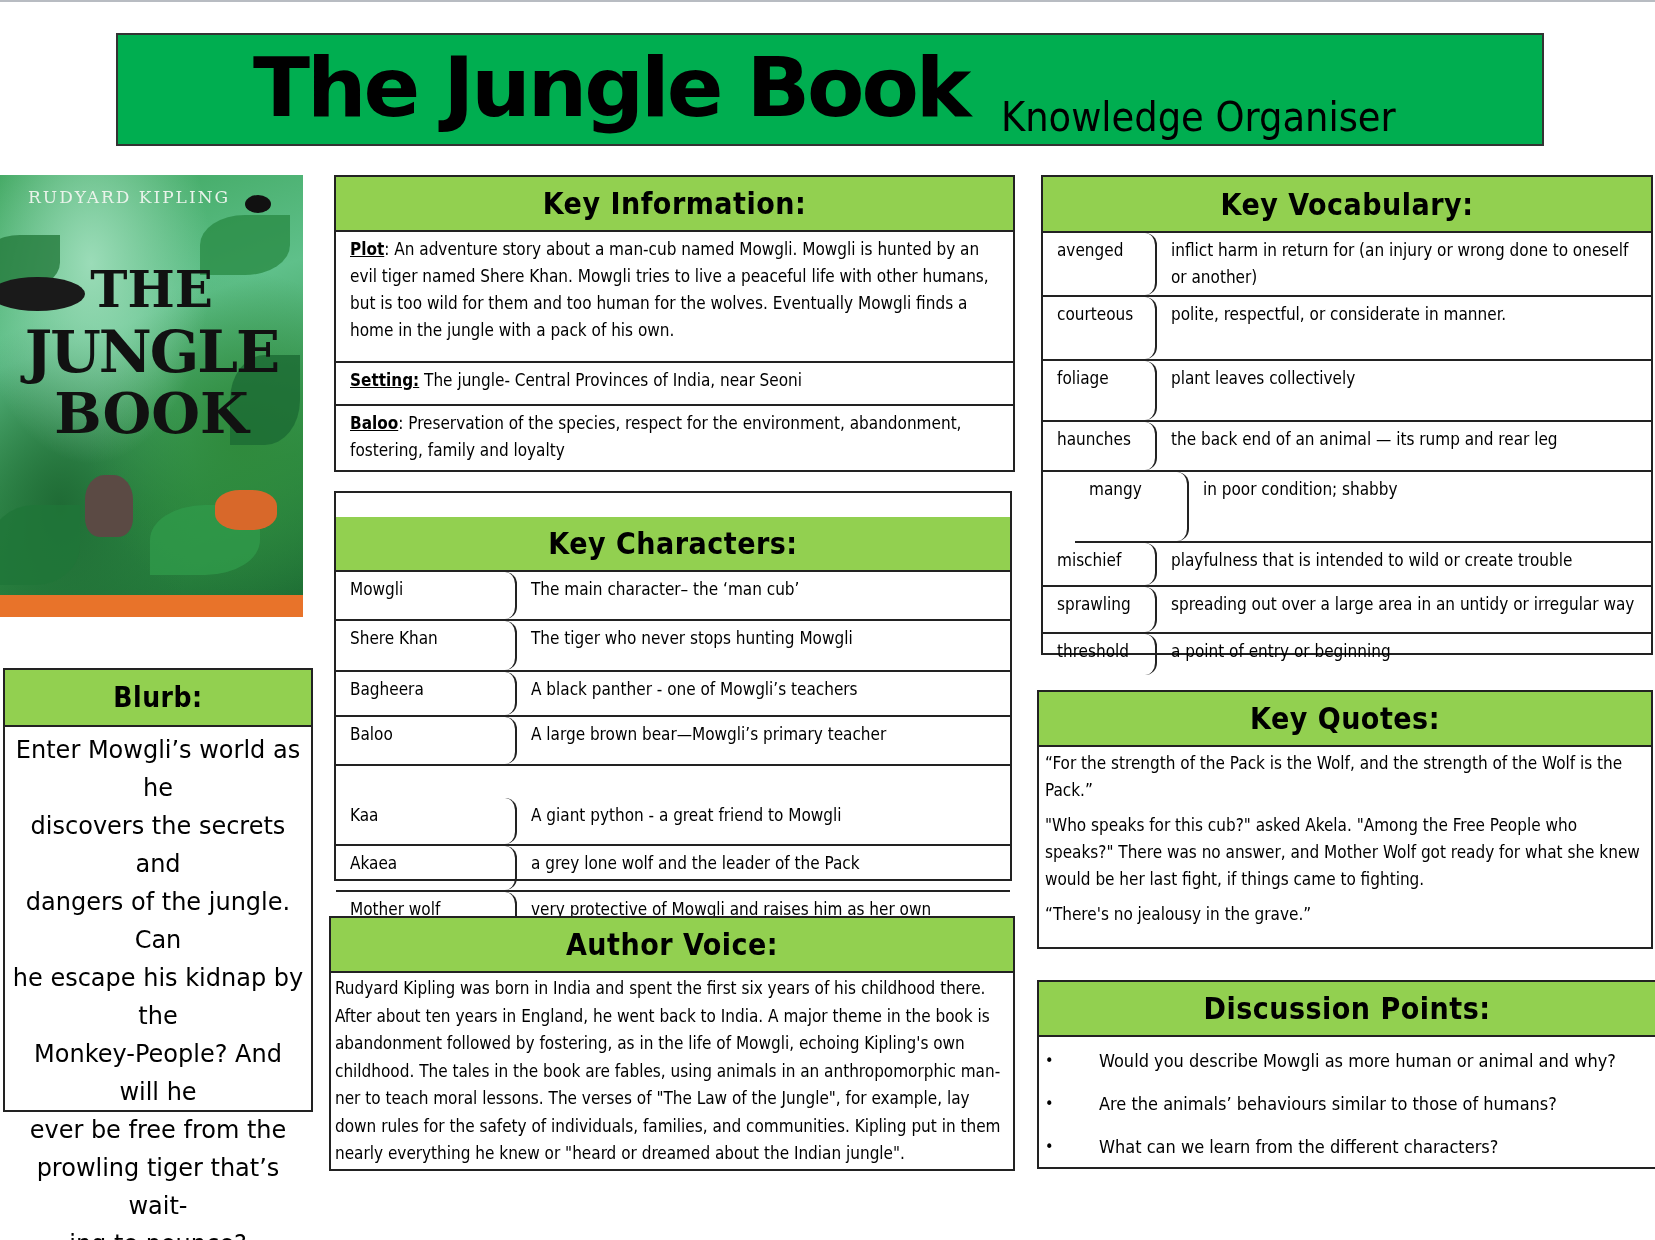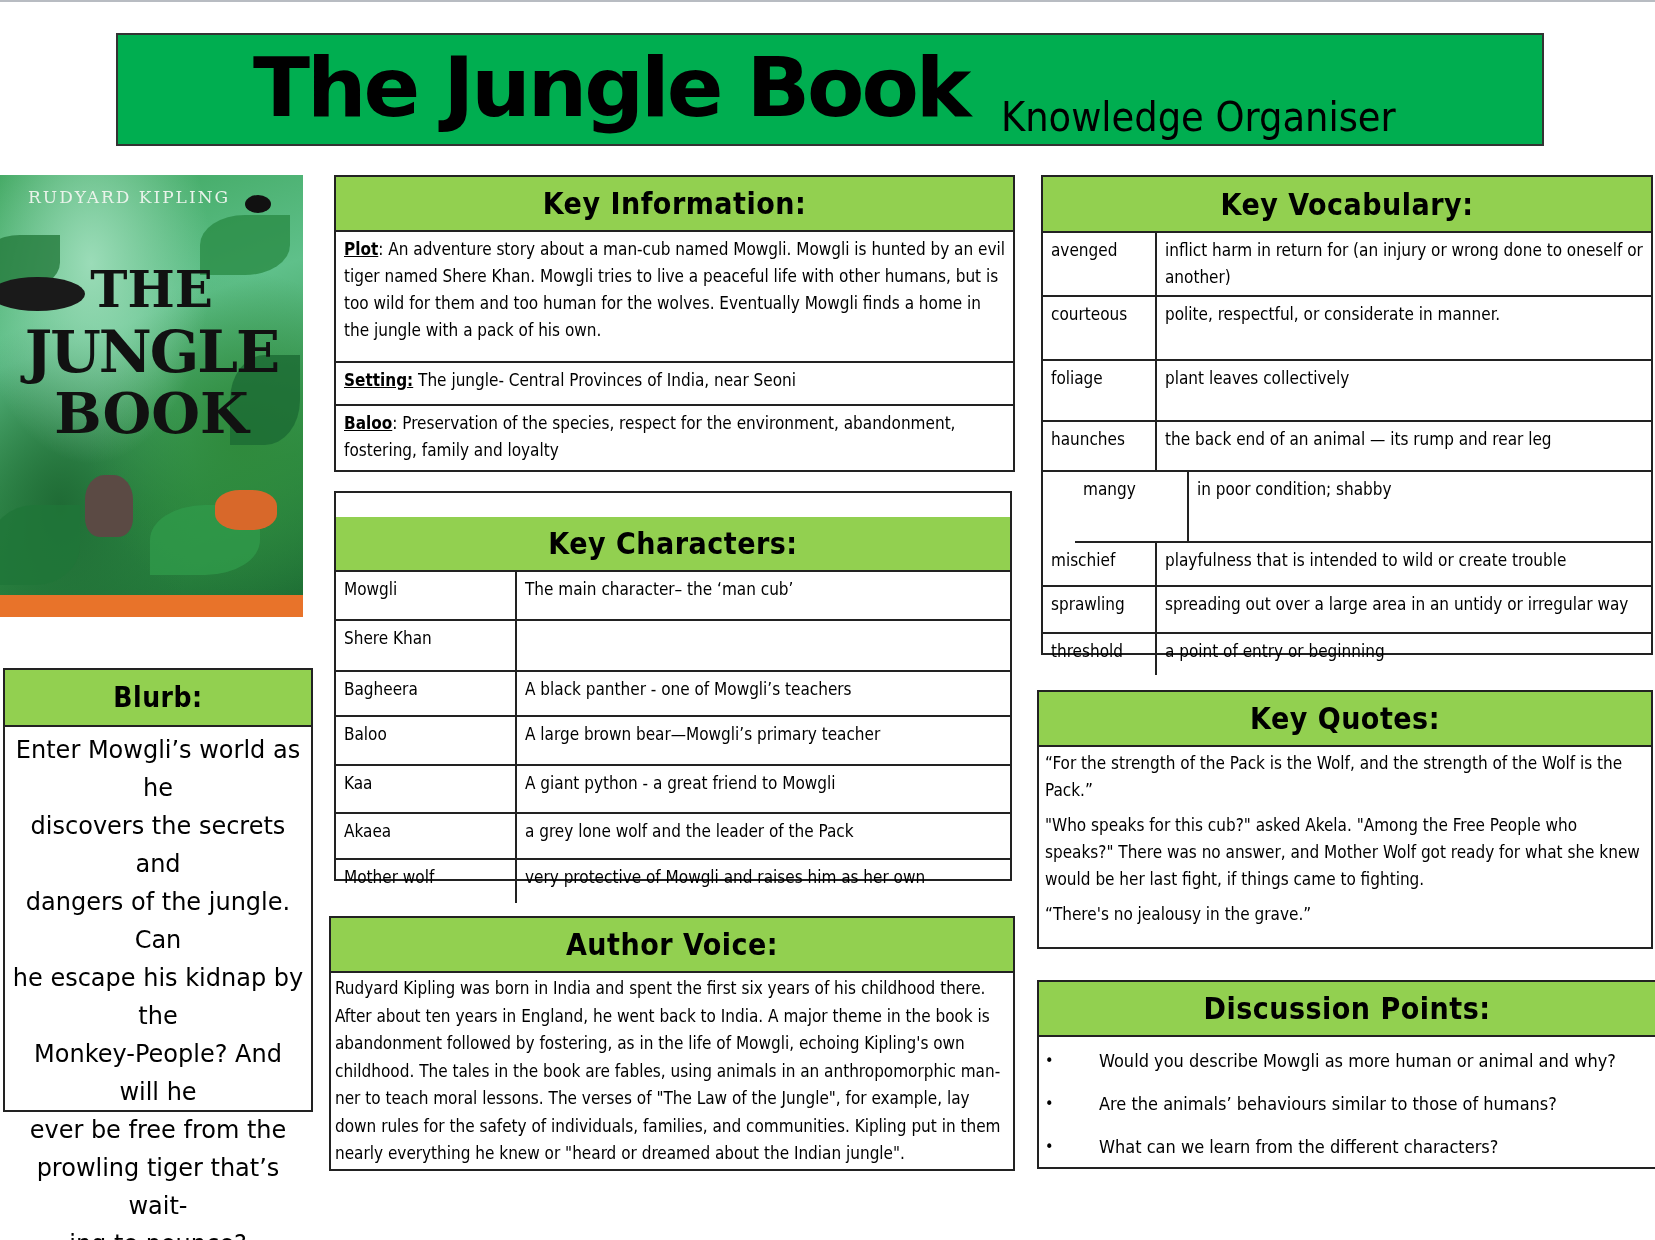--- a/index.html
+++ b/index.html
@@ -30,21 +30,21 @@
 
   
   .box { position: absolute; border: 2px solid #222; box-sizing: border-box; background: #fff; }
   .box-head {
     background: #92d050; border-bottom: 2px solid #222; box-sizing: border-box;
     display: flex; align-items: center; justify-content: center;
     font-weight: bold; font-size: 30px; letter-spacing: 0.5px;
   }
   .row { border-bottom: 2px solid #222; box-sizing: border-box; display: flex; }
   .row:last-child { border-bottom: none; }
-  .cell { box-sizing: border-box; padding: 4px 8px; font-size: 17px; line-height: 27px; }
+  .cell { box-sizing: border-box; padding: 4px 14px; font-size: 17px; line-height: 27px; border-radius: 12px; }
   .cell.term { border-right: 2px solid #222; }
   .label { font-weight: bold; text-decoration: underline; }
 
   
   .cover {
     position: absolute; left: 0; top: 175px; width: 303px; height: 442px; overflow: hidden;
     background:
       radial-gradient(ellipse at 30% 20%, #9bdcb8 0%, rgba(155,220,184,0) 40%),
       radial-gradient(ellipse at 80% 60%, #2f8a3c 0%, rgba(47,138,60,0) 45%),
       radial-gradient(ellipse at 20% 75%, #1f6b35 0%, rgba(31,107,53,0) 40%),
@@ -135,30 +135,31 @@
 </div>
 
 <div class="box" style="left:334px;top:491px;width:678px;height:390px;">
   <div class="box-head" style="height:55px;margin-top:24px;">Key Characters:</div>
   <div class="row" style="height:49px;">
     <div class="cell term" style="width:181px;">Mowgli</div>
     <div class="cell" style="flex:1;">The main character– the ‘man cub’</div>
   </div>
   <div class="row" style="height:51px;">
     <div class="cell term" style="width:181px;">Shere Khan</div>
+    <div class="cell" style="flex:1;">The tiger who never stops hunting Mowgli</div>
   </div>
   <div class="row" style="height:45px;">
     <div class="cell term" style="width:181px;">Bagheera</div>
     <div class="cell" style="flex:1;">A black panther - one of Mowgli’s teachers</div>
   </div>
   <div class="row" style="height:49px;">
     <div class="cell term" style="width:181px;">Baloo</div>
     <div class="cell" style="flex:1;">A large brown bear—Mowgli’s primary teacher</div>
   </div>
-  <div class="row" style="height:48px;">
+  <div class="row" style="height:48px;margin-top:32px;">
     <div class="cell term" style="width:181px;">Kaa</div>
     <div class="cell" style="flex:1;">A giant python - a great friend to Mowgli</div>
   </div>
   <div class="row" style="height:46px;">
     <div class="cell term" style="width:181px;">Akaea</div>
     <div class="cell" style="flex:1;">a grey lone wolf and the leader of the Pack</div>
   </div>
   <div class="row" style="height:43px;">
     <div class="cell term" style="width:181px;">Mother wolf</div>
     <div class="cell" style="flex:1;">very protective of Mowgli and raises him as her own</div>

